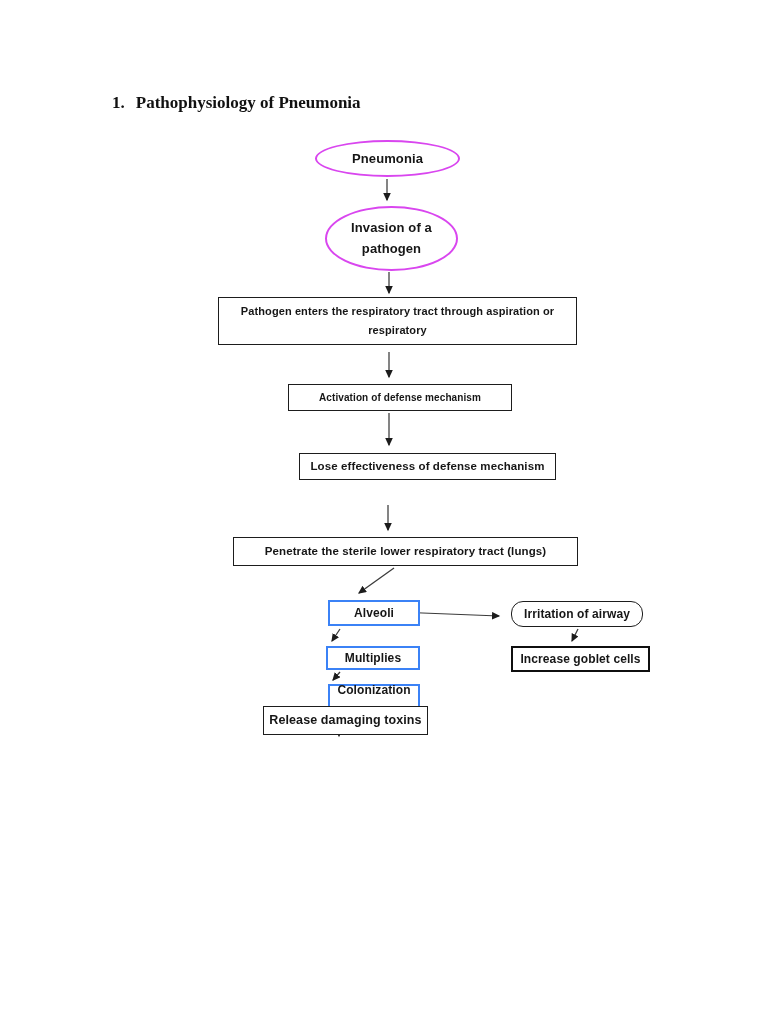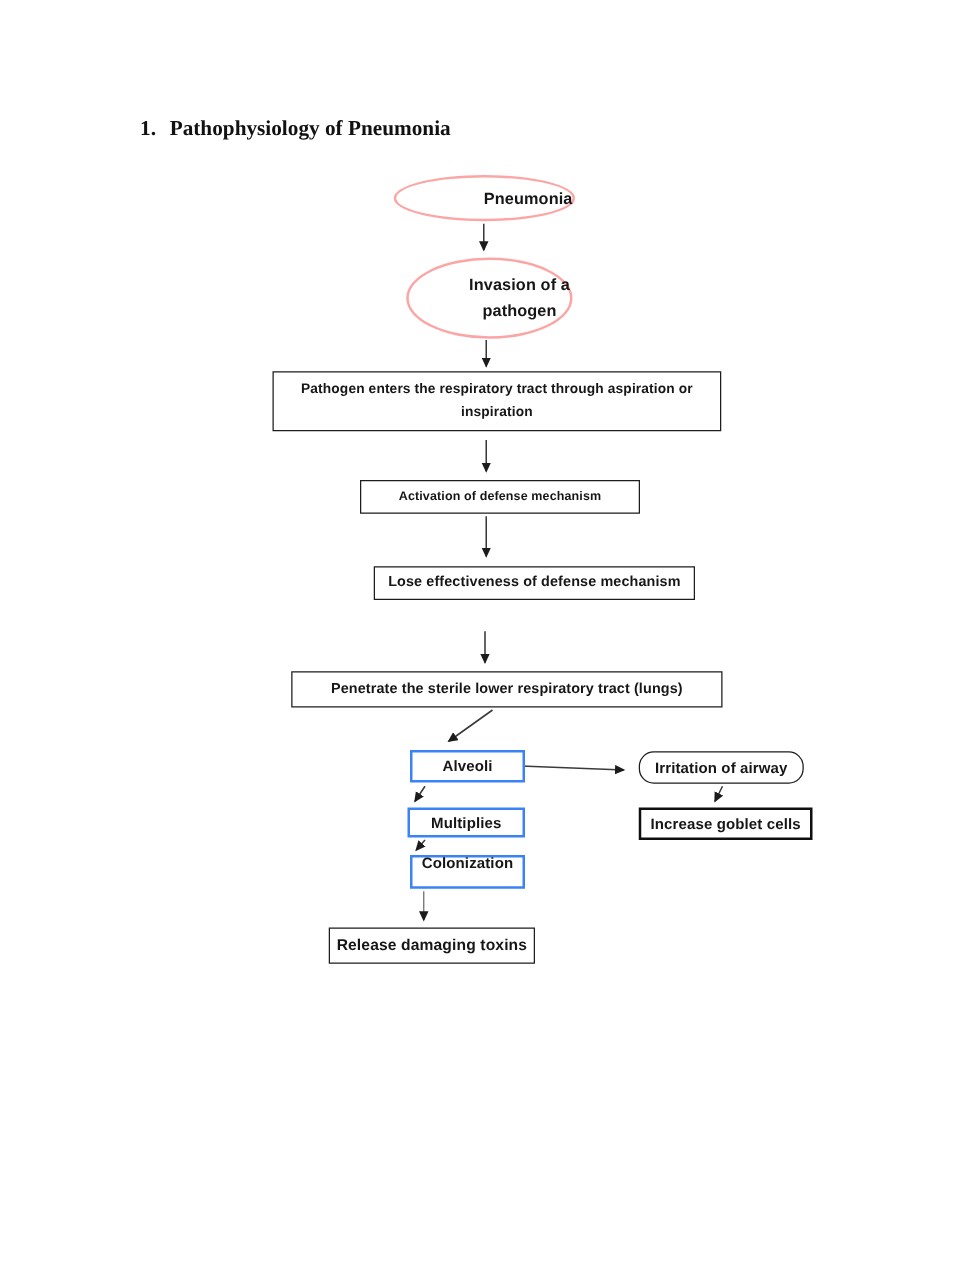--- a/index.html
+++ b/index.html
@@ -40,40 +40,39 @@
     font-size: 12px;
     line-height: 1.35;
     color: #161616;
     background: #ffffff;
     letter-spacing: 0.1px;
   }
   .rect   { border: 1.6px solid #1d1d1d; }
   .rect2  { border: 2px solid #3b82f6; margin-left: 35px; }
   .rect3  { border: 2.6px solid #0f0f0f; }
   .ellipse {
-    border: 2px solid #fca5a5;
+    border: 2px solid #d946ef;
     border-radius: 50%;
-    justify-content: flex-end;
   }
   .node .ln { display: block; white-space: nowrap; }
 
   #node-pneumonia   { left: 315px; top: 140px; width: 145px; height: 37px; font-size: 13px; }
   #node-invasion    { left: 325px; top: 206px; width: 133px; height: 65px; font-size: 13px; line-height: 1.6; }
   #node-invasion .stack, #node-enters .stack { display: block; }
   #node-enters      { left: 218px; top: 297px; width: 359px; height: 48px; font-size: 11px; line-height: 1.7; }
   #node-activation  { left: 288px; top: 384px; width: 224px; height: 27px; font-size: 10px; }
   #node-lose        { left: 274px; top: 453px; width: 257px; height: 27px; font-size: 11.5px; margin-left: 25px; }
   #node-penetrate   { left: 233px; top: 537px; width: 345px; height: 29px; font-size: 11.5px; }
   #node-alveoli     { left: 293px; top: 600px; width: 92px;  height: 26px; }
   #node-irritation  { left: 511px; top: 601px; width: 132px; height: 26px; border-radius: 12px; }
   #node-multiplies  { left: 291px; top: 646px; width: 94px;  height: 24px; }
   #node-colonization{ left: 293px; top: 684px; width: 92px;  height: 27px;
                       align-items: flex-start; line-height: 1.05; }
   #node-colonization .ln { margin-top: -2px; text-align: right; }
-  #node-release     { left: 263px; top: 742px; width: 165px; height: 29px; font-size: 12.5px; }
+  #node-release     { left: 263px; top: 706px; width: 165px; height: 29px; font-size: 12.5px; }
   #node-goblet      { left: 511px; top: 646px; width: 139px; height: 26px; }
 
   #connectors {
     position: absolute;
     left: 0; top: 0;
     width: 768px;
     height: 1024px;
     pointer-events: none;
   }
   #connectors line { stroke: #3a3a3a; stroke-width: 1.25; }
@@ -114,21 +113,21 @@
   <div class="node ellipse" id="node-invasion">
     <span class="stack">
       <span class="ln">Invasion of a</span>
       <span class="ln">pathogen</span>
     </span>
   </div>
 
   <div class="node rect" id="node-enters">
     <span class="stack">
       <span class="ln">Pathogen enters the respiratory tract through aspiration or</span>
-      <span class="ln">inspiration</span>
+      <span class="ln">respiratory</span>
     </span>
   </div>
 
   <div class="node rect" id="node-activation">
     <span class="ln">Activation of defense mechanism</span>
   </div>
 
   <div class="node rect" id="node-lose">
     <span class="ln">Lose effectiveness of defense mechanism</span>
   </div>

